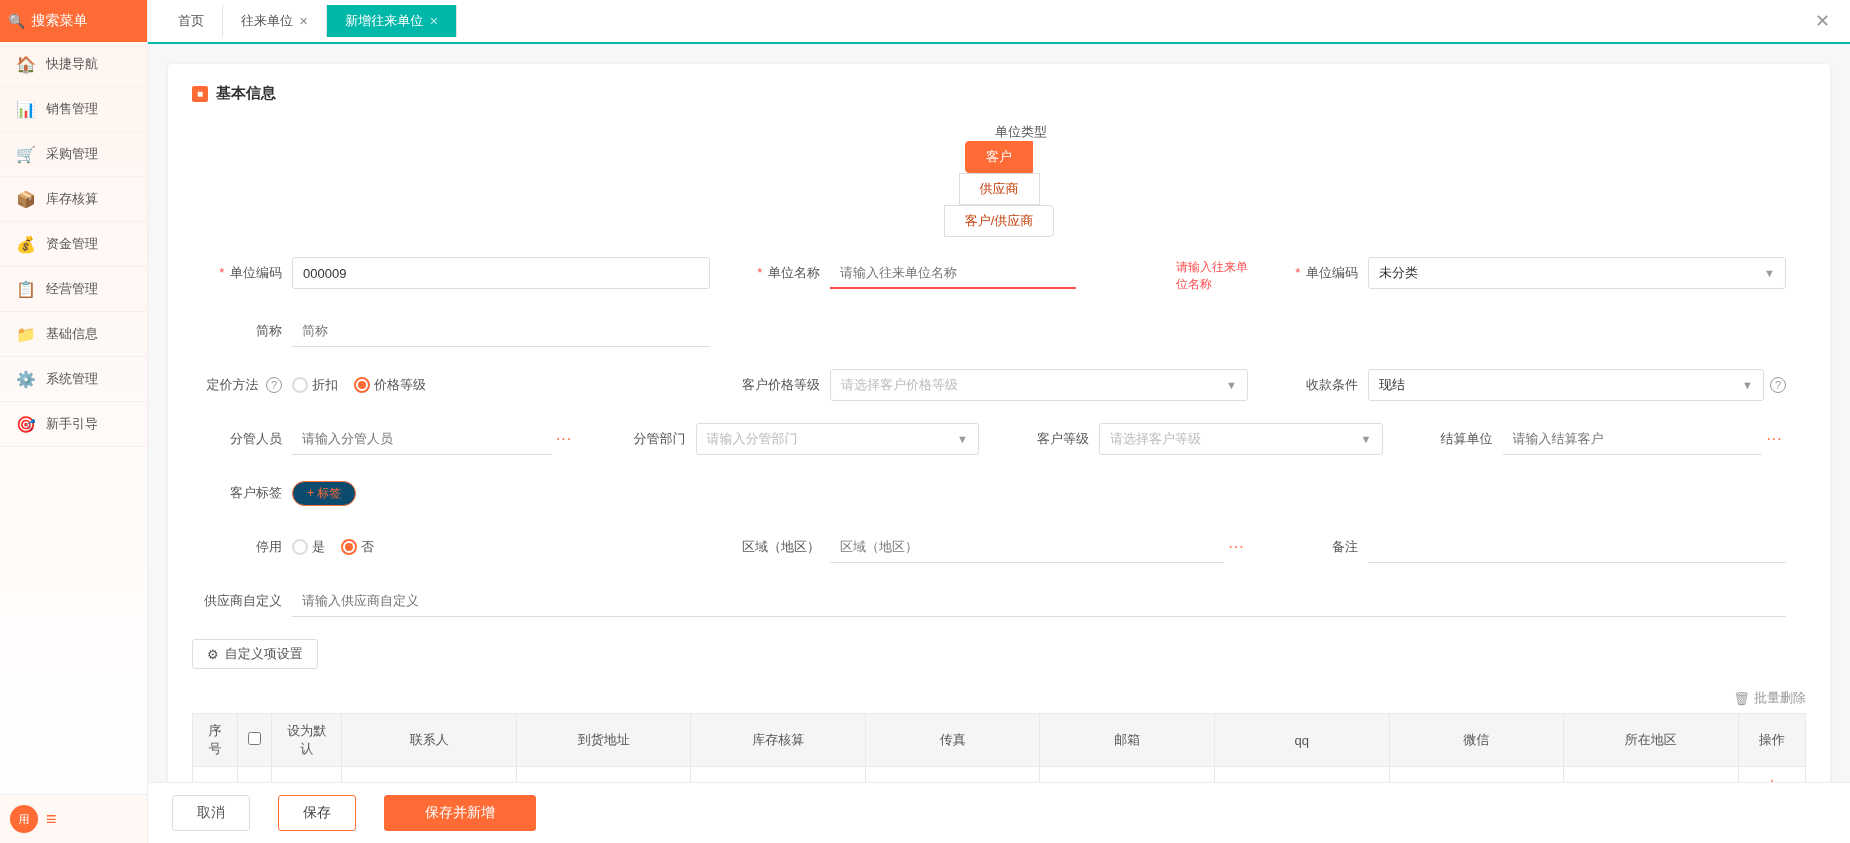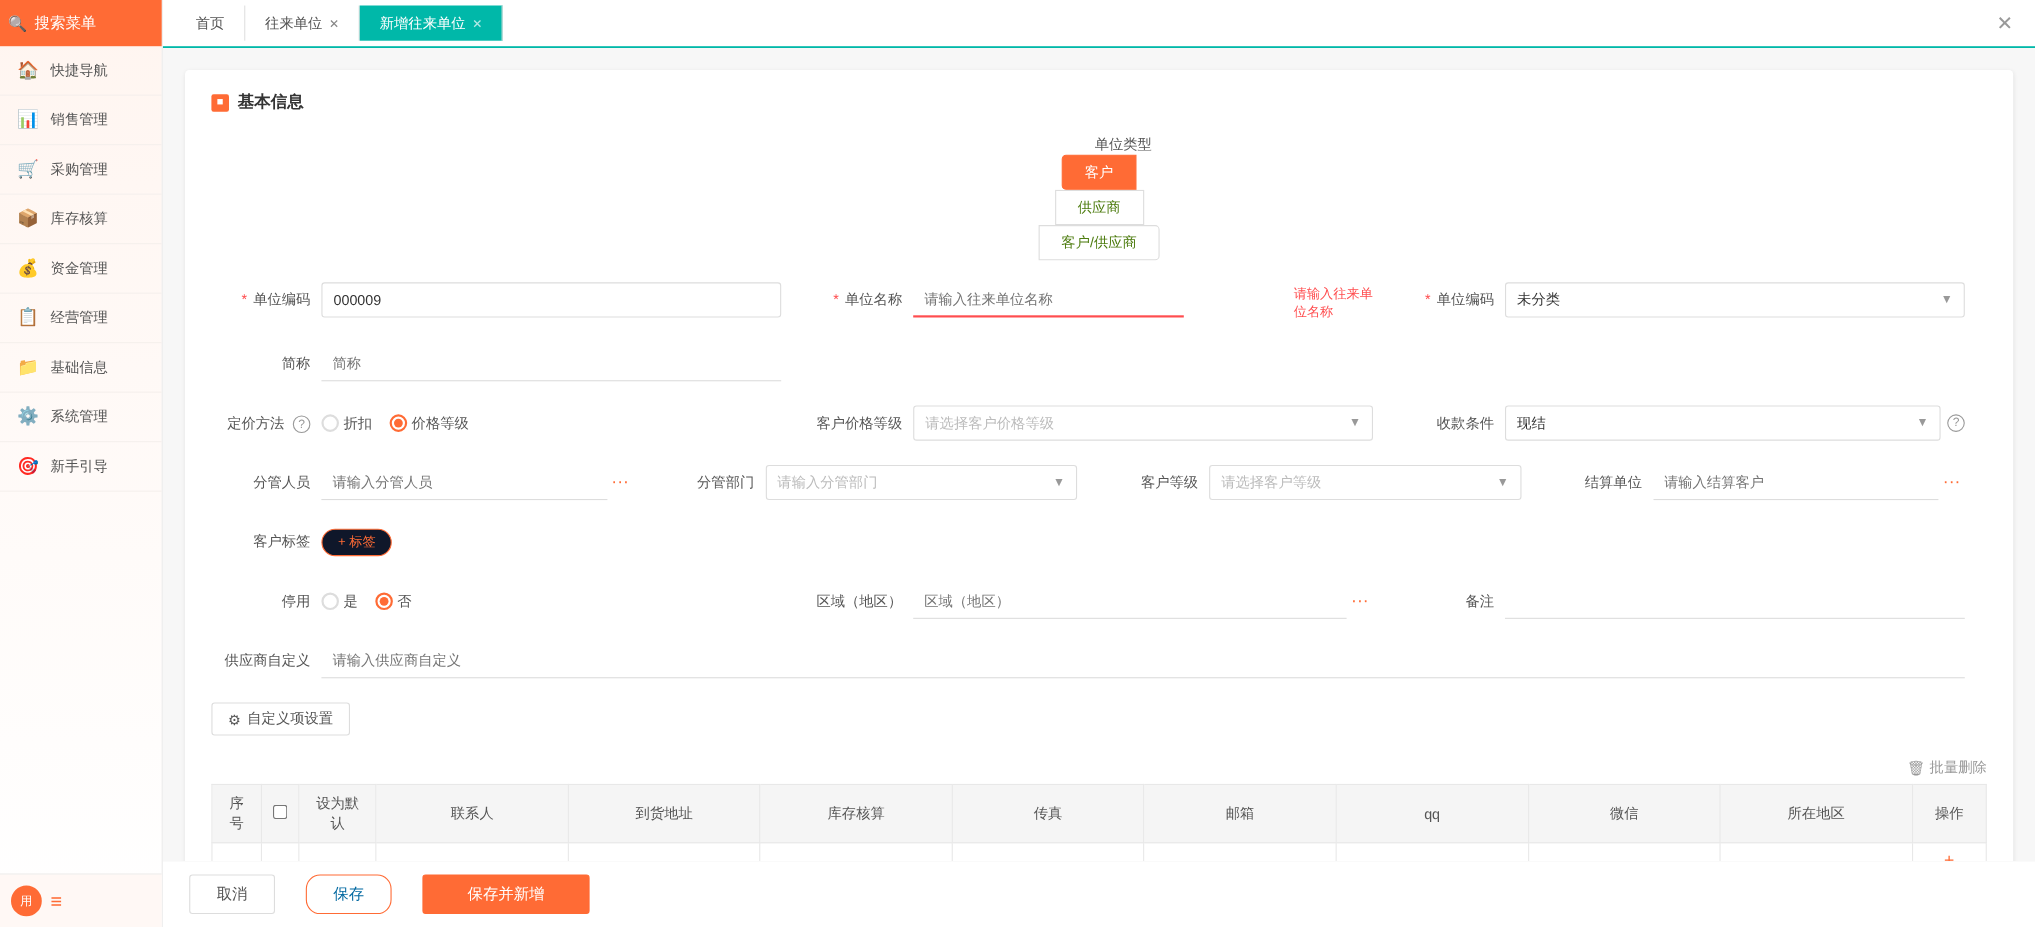--- a/index.html
+++ b/index.html
@@ -145,21 +145,21 @@
       padding-right: 12px;
       color: #555;
       font-size: 13px;
     }
     .type-btn {
       padding: 6px 20px;
       border: 1px solid #ddd;
       cursor: pointer;
       font-size: 13px;
       background: white;
-      color: #4d7c0f;
+      color: #c2410c;
     }
     .type-btn:first-of-type { border-radius: 4px 0 0 4px; }
     .type-btn:last-of-type { border-radius: 0 4px 4px 0; }
     .type-btn.active {
       background: #ff6b35;
       color: white;
       border-color: #ff6b35;
     }
 
     
@@ -247,21 +247,21 @@
     .radio-inner { width: 8px; height: 8px; border-radius: 50%; background: #ff6b35; }
 
     
     .tag-btn {
       border: 1px solid #ff6b35;
       color: #ff6b35;
       border-radius: 20px;
       padding: 3px 14px;
       cursor: pointer;
       font-size: 12px;
-      background: #0f172a;
+      background: #0c4a6e;
       display: inline-flex;
       align-items: center;
       gap: 4px;
     }
 
     
     .more-btn {
       color: #ff6b35;
       cursor: pointer;
       padding: 0 4px;
@@ -345,24 +345,24 @@
       border: 1px solid #ddd;
       border-radius: 3px;
       cursor: pointer;
       font-size: 14px;
       color: #555;
       background: white;
     }
     .btn-save {
       padding: 4px 24px;
       border: 1px solid #ff6b35;
-      border-radius: 13px;
+      border-radius: 3px;
       cursor: pointer;
       font-size: 14px;
-      color: #0369a1;
+      color: #404040;
       background: white;
     }
     .btn-save-new {
       padding: 8px 40px;
       border: 1px solid #ff6b35;
       border-radius: 3px;
       cursor: pointer;
       font-size: 14px;
       color: white;
       background: #ff6b35;

